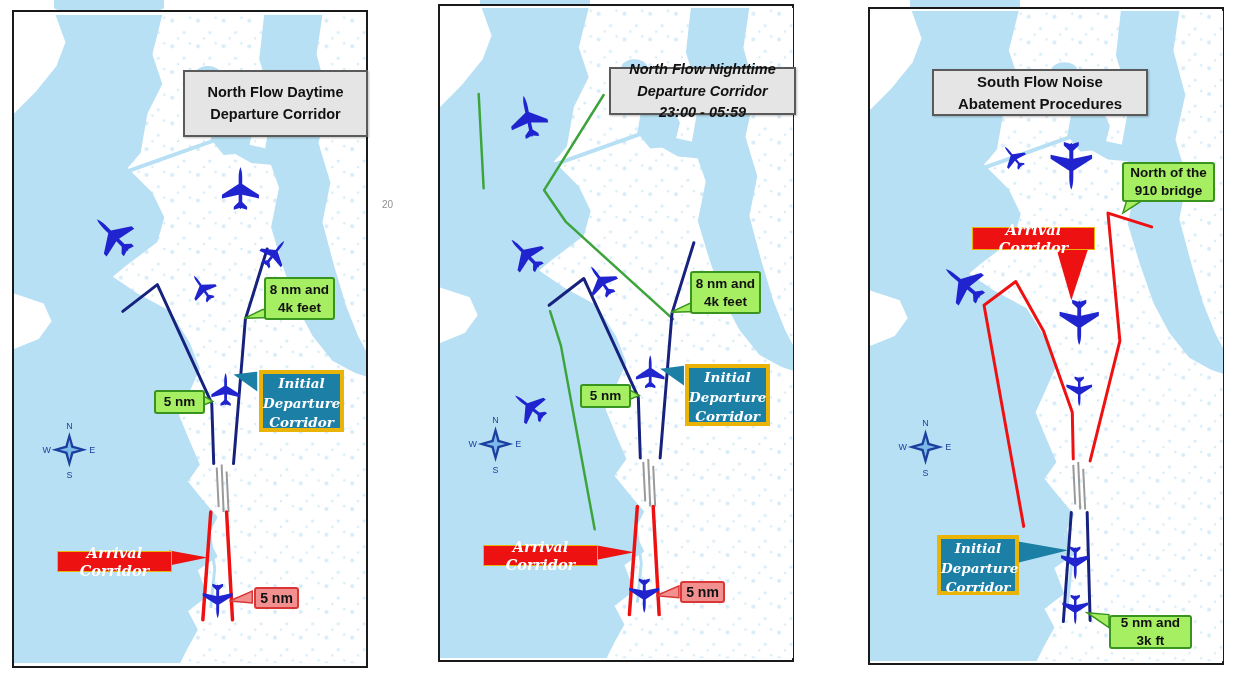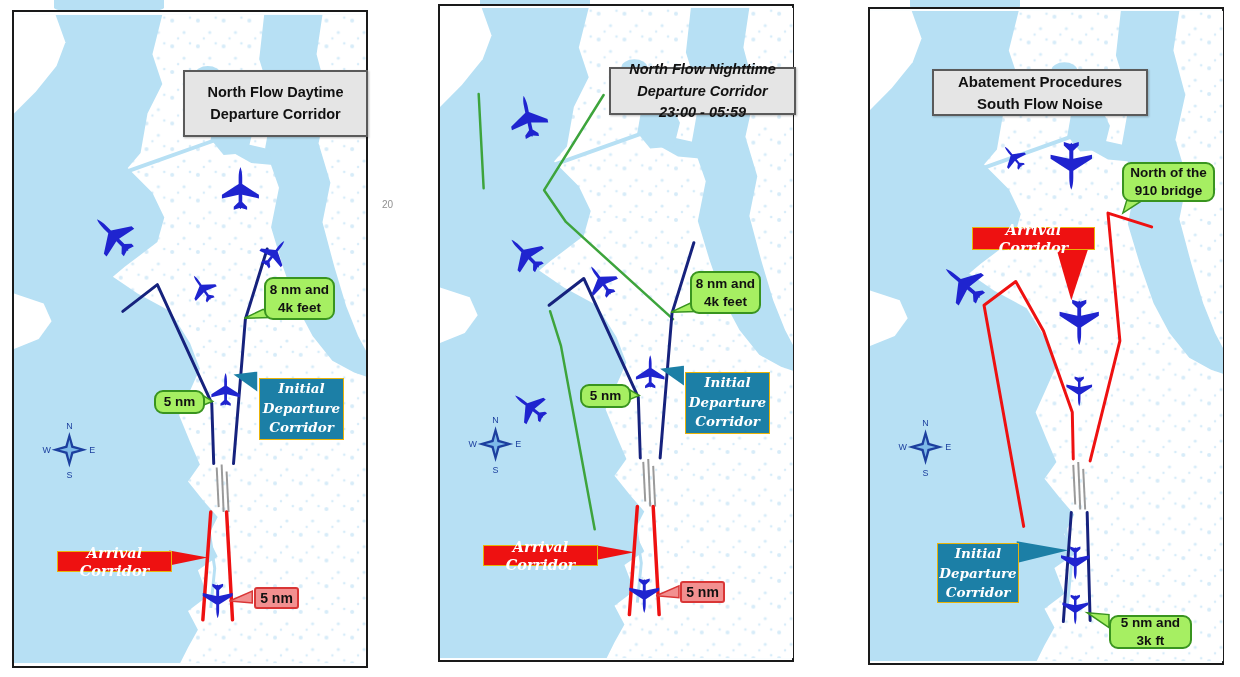--- a/index.html
+++ b/index.html
@@ -15,33 +15,33 @@
   .panel svg{position:absolute;left:0;top:0;}
   .ov{position:absolute;box-sizing:border-box;text-align:center;}
   .title-box{
     background:#e5e5e5;border:2px solid #5a5a5a;color:#111;
     font-weight:bold;font-size:14.5px;line-height:1.45;
     display:flex;flex-direction:column;justify-content:center;
     box-shadow:1px 1px 2px rgba(0,0,0,0.25);
   }
   .green-callout{
     background:#a6ef62;border:2px solid #39941f;color:#111;
-    font-weight:bold;font-size:13.5px;line-height:1.3;border-radius:9px;
+    font-weight:bold;font-size:13.5px;line-height:1.3;border-radius:3px;
     display:flex;flex-direction:column;justify-content:center;
   }
   .pink-callout{
     background:#f29090;border:2px solid #d93636;color:#111;
     font-weight:bold;font-size:14px;line-height:1.2;border-radius:3px;
     display:flex;flex-direction:column;justify-content:center;
   }
   .teal-box{
-    background:#1c7fa6;border:1px solid #eab308;color:#ffffff;
+    background:#1c7fa6;border:4px solid #eab308;color:#ffffff;
     font-family:"DejaVu Serif", serif;font-style:italic;font-weight:bold;
     font-size:13.5px;line-height:1.45;
-    display:flex;flex-direction:column;justify-content:flex-start;margin-top:8px;
+    display:flex;flex-direction:column;justify-content:space-between;
   }
   .red-box{
     background:#ee1111;border:1px solid #eab308;color:#ffffff;
     font-family:"DejaVu Serif", serif;font-style:italic;font-weight:bold;
     font-size:14.5px;line-height:1.2;
     display:flex;flex-direction:column;justify-content:center;
   }
   .page-num{position:absolute;left:382px;top:199px;font-size:10px;color:#909090;z-index:0;}
 </style>
 </head>
@@ -220,22 +220,22 @@
       <use href="#plane" transform="translate(145,148) rotate(-40) scale(0.32)"></use>
       <use href="#plane" transform="translate(203,155) rotate(180) scale(0.58)"></use>
       <use href="#plane" transform="translate(95,276) rotate(-50) scale(0.55)"></use>
       <use href="#plane" transform="translate(211,313) rotate(180) scale(0.55)"></use>
       <use href="#plane" transform="translate(211,383) rotate(180) scale(0.36)"></use>
       <use href="#plane" transform="translate(207,556) rotate(180) scale(0.40)"></use>
       <use href="#plane" transform="translate(207,603) rotate(180) scale(0.36)"></use>
     </g>
   </svg>
   <div class="ov title-box" style="left:62px;top:60px;width:216px;height:47px;font-size:15px;">
+    <div>South Flow Noise</div>
     <div>Abatement Procedures</div>
-    <div>South Flow Noise</div>
   </div>
   <div class="ov green-callout" style="left:252px;top:153px;width:93px;height:40px;">
     <div>North of the</div>
     <div>910 bridge</div>
   </div>
   <div class="ov red-box" style="left:102px;top:218px;width:123px;height:23px;">
     <div>Arrival Corridor</div>
   </div>
   <div class="ov teal-box" style="left:67px;top:526px;width:82px;height:60px;">
     <div>Initial</div>

